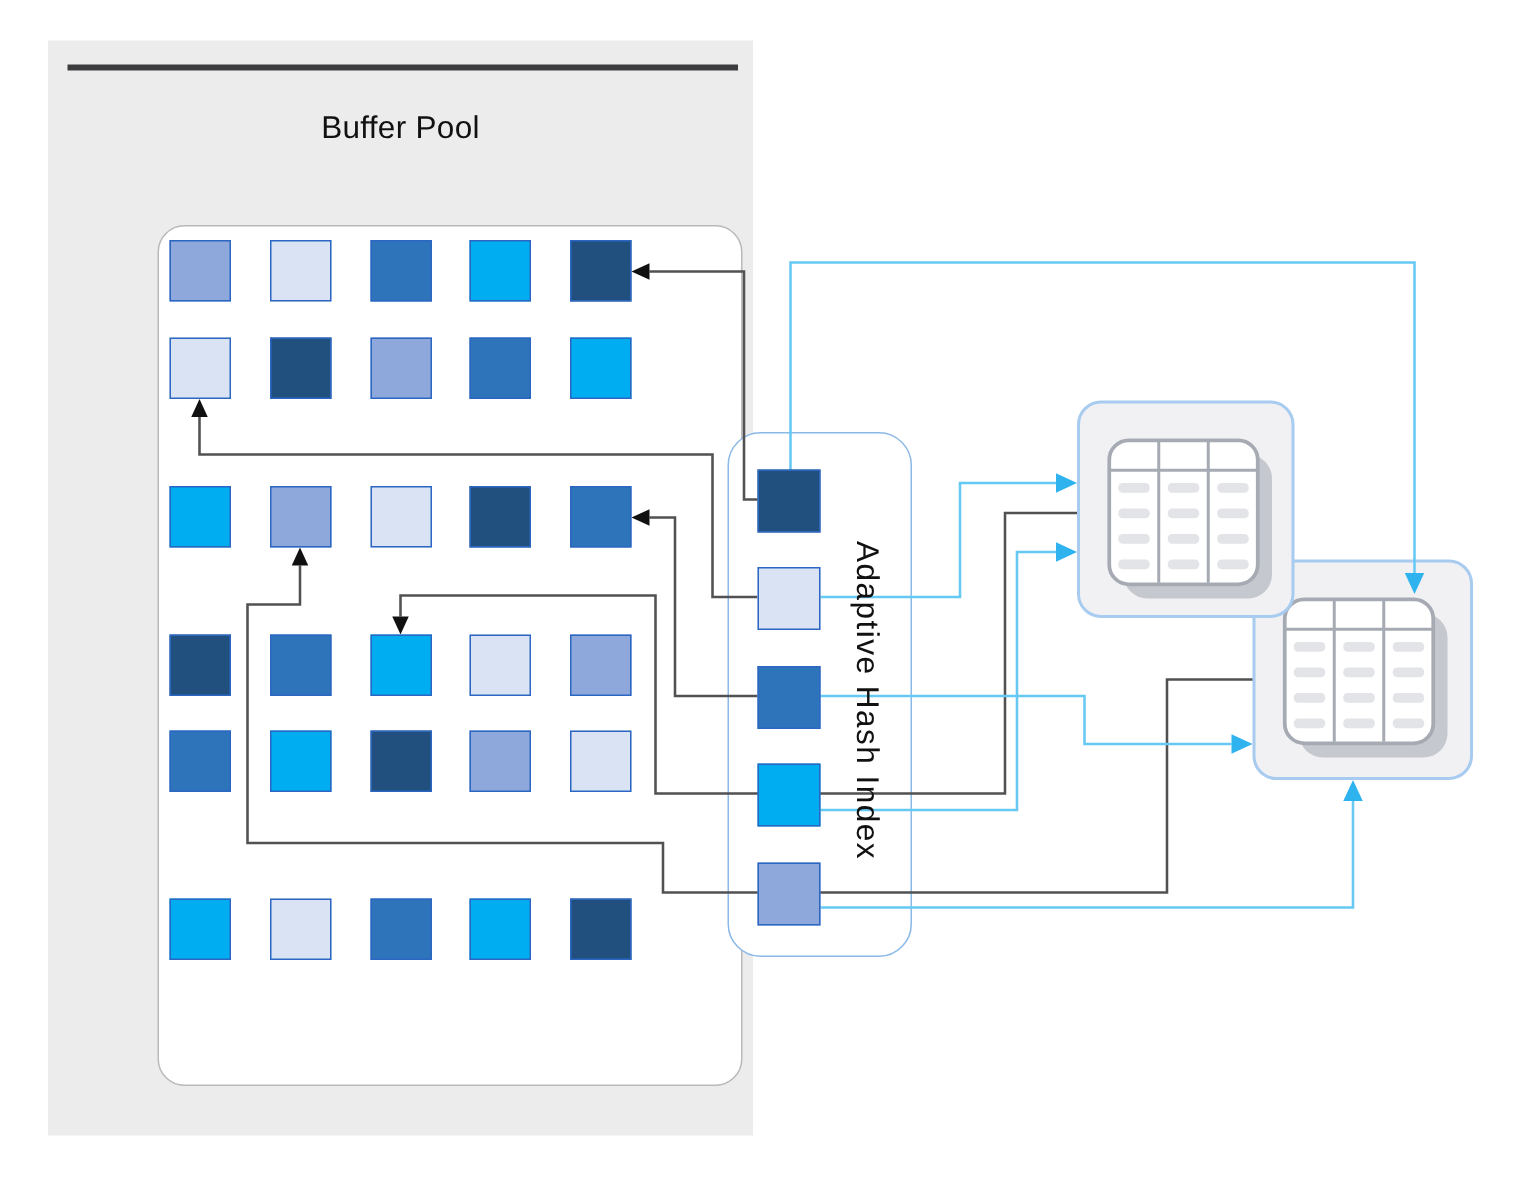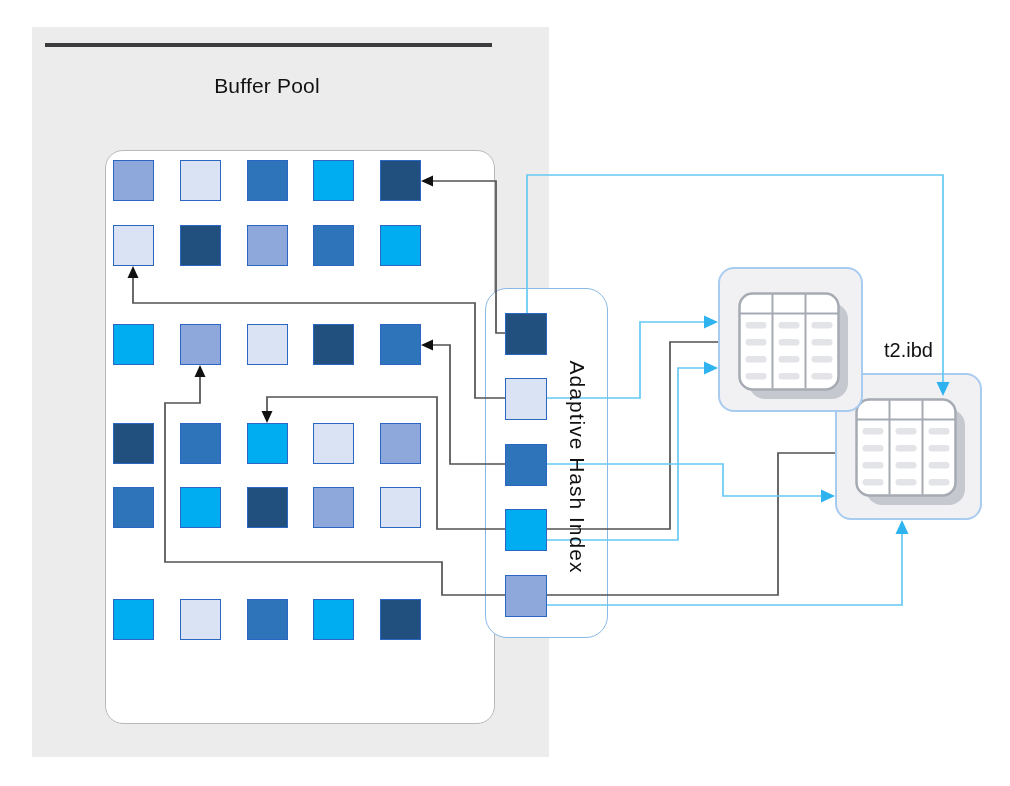--- a/index.html
+++ b/index.html
@@ -1,18 +1,18 @@
 <!DOCTYPE html>
 <html><head>
 <meta charset="utf-8">
 <style>
   html,body{margin:0;padding:0;background:#fff;}
   .canvas{position:relative;width:1010px;height:786px;background:#ffffff;overflow:hidden;
           font-family:"Liberation Sans", sans-serif;}
-  .panel{position:absolute;left:32px;top:27px;width:470px;height:730px;background:#ECECEC;padding-left:47px;}
+  .panel{position:absolute;left:32px;top:27px;width:470px;height:730px;background:#ECECEC;}
   .top-rule{position:absolute;left:13px;top:16px;width:447px;height:4px;background:#3C3C3E;}
   .pool-title{position:absolute;left:0;top:47px;width:470px;text-align:center;
               font-size:21px;color:#111;letter-spacing:.2px;}
   .pool-box{position:absolute;left:73px;top:123px;width:390px;height:574px;background:#ffffff;
             border:1.5px solid #B9B9B9;border-radius:18px;box-sizing:border-box;}
   .ahi-box{position:absolute;left:485px;top:288px;width:123px;height:350px;background:#ffffff;
            border:1.5px solid #8AB9E8;border-radius:22px;box-sizing:border-box;z-index:2;}
   .file-box{position:absolute;width:145px;height:145px;background:#F1F1F4;
             border:2px solid #A8CBF0;border-radius:16px;box-sizing:border-box;}
   .file-t2{left:835px;top:373px;width:147px;height:147px;z-index:3;}
@@ -82,21 +82,20 @@
         <rect x="8.5" y="65" width="21" height="6.5" rx="3"></rect>
           <rect x="41.5" y="65" width="21" height="6.5" rx="3"></rect>
           <rect x="74.5" y="65" width="21" height="6.5" rx="3"></rect>
         <rect x="8.5" y="82" width="21" height="6.5" rx="3"></rect>
           <rect x="41.5" y="82" width="21" height="6.5" rx="3"></rect>
           <rect x="74.5" y="82" width="21" height="6.5" rx="3"></rect>
       </g>
     </svg>
   </div>
 
-  <div class="file-label label-t2">t2.ibd</div>
 
   <svg id="lines-layer" class="lines">
       <polyline points="505,333 496,333 496,181 433,181" fill="none" stroke="#515153" stroke-width="1.7"></polyline>
       <polygon points="421,181 433,175.5 433,186.5" fill="#111111"></polygon>
       <polyline points="505,398 475,398 475,303 133,303 133,278" fill="none" stroke="#515153" stroke-width="1.7"></polyline>
       <polygon points="133,266 138.5,278 127.5,278" fill="#111111"></polygon>
       <polyline points="505,464 450,464 450,345 433,345" fill="none" stroke="#515153" stroke-width="1.7"></polyline>
       <polygon points="421,345 433,339.5 433,350.5" fill="#111111"></polygon>
       <polyline points="718,342 670,342 670,529 437,529 437,397 267,397 267,411" fill="none" stroke="#515153" stroke-width="1.7"></polyline>
       <polygon points="267,423 261.5,411 272.5,411" fill="#111111"></polygon>

